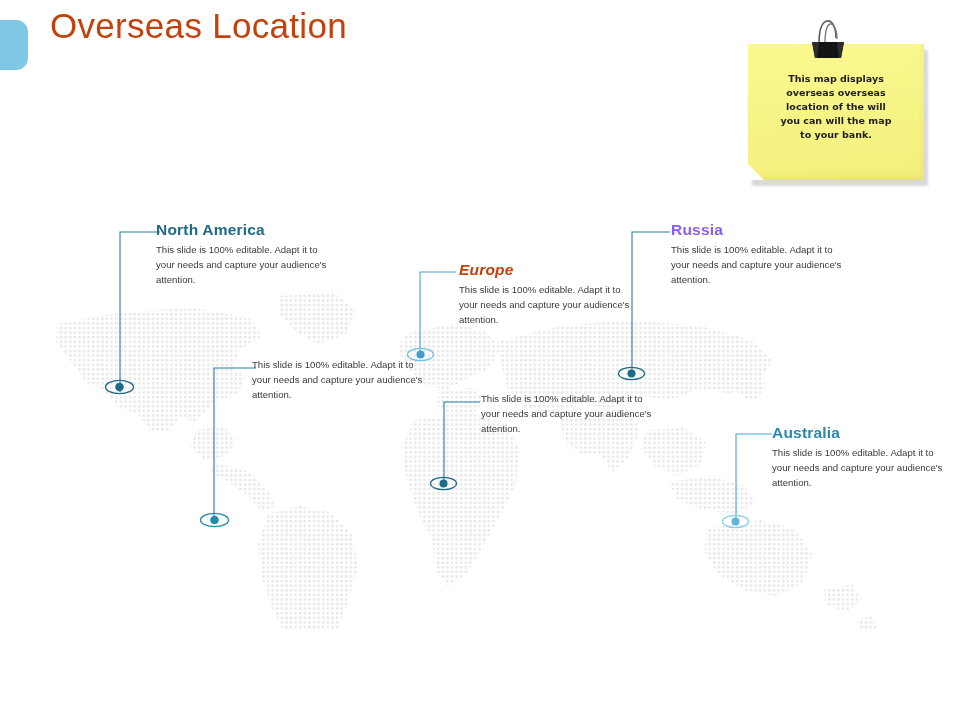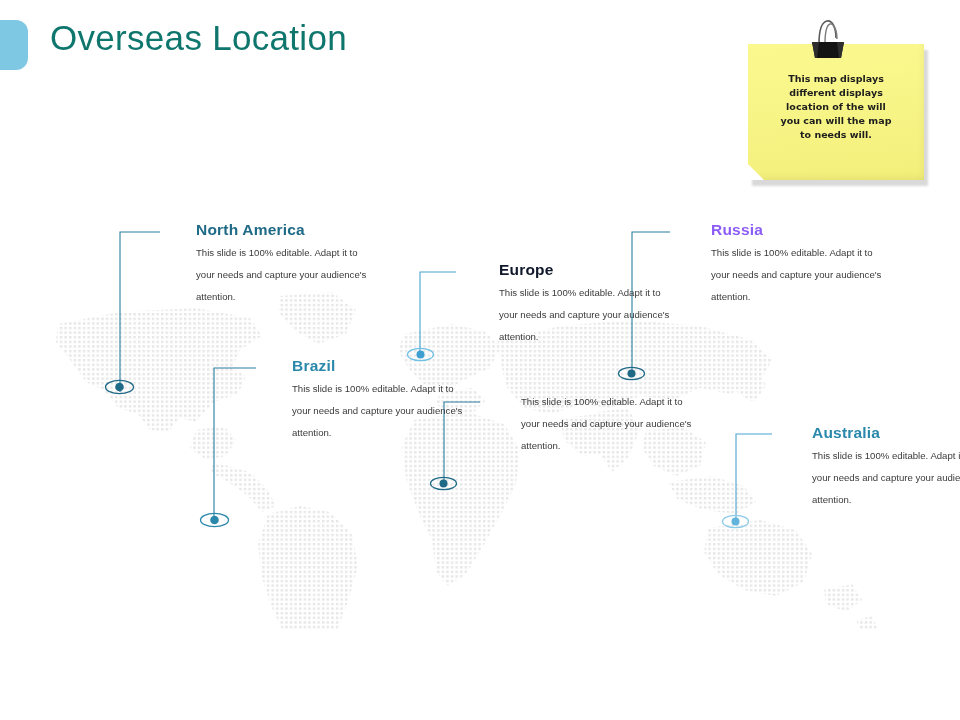--- a/index.html
+++ b/index.html
@@ -22,24 +22,24 @@
     left: -14px;
     top: 20px;
     width: 42px;
     height: 50px;
     background: #7ec8e3;
     border-radius: 12px;
   }
   #page-title {
     position: absolute;
     left: 50px;
-    top: 18px;
+    top: 6px;
     font-size: 35px;
     font-weight: 400;
-    color: #0f766e;
+    color: #c2410c;
     letter-spacing: 0.3px;
     white-space: nowrap;
   }
 
   
   #sticky-note-group {
     position: absolute;
     left: 748px;
     top: 44px;
     width: 180px;
@@ -96,31 +96,31 @@
   
   #world-map {
     position: absolute;
     left: 0;
     top: 290px;
     width: 960px;
     height: 340px;
   }
 
   
-  .callout { position: absolute; margin-left: 40px; }
+  .callout { position: absolute; }
   .callout-title {
     font-size: 15.5px;
     font-weight: bold;
     margin: 0 0 3px 0;
     white-space: nowrap;
     letter-spacing: 0.2px;
   }
   .callout-body {
     font-size: 9.6px;
-    line-height: 22px;
+    line-height: 15px;
     color: #3a3a3a;
     width: 172px;
   }
   .callout-body-wide { width: 178px; }
 
   .connector { position: absolute; }
 
   
   .map-marker { position: absolute; }
 </style>
@@ -179,24 +179,24 @@
   <rect x="0" y="0" width="960" height="340" fill="url(#dotgrid)" mask="url(#landmask)"></rect>
 </svg>
 
 <div id="sticky-note-group">
   <div id="sticky-note-shadow"></div>
   <div id="sticky-note-paper">
     <div id="sticky-note-fold"></div>
   </div>
   <div id="sticky-note-text">
     <div>This map displays</div>
-    <div>different displays</div>
+    <div>overseas overseas</div>
     <div>location of the will</div>
     <div>you can will the map</div>
-    <div>to needs will.</div>
+    <div>to your bank.</div>
   </div>
   <svg id="binder-clip" viewBox="0 0 56 44">
     <path d="M19,26 C19,12 22,4 27,3 C32,2 36,9 36,20" fill="none" stroke="#5a5a5a" stroke-width="1.6"></path>
     <path d="M25,26 C25,14 27,7 30,6 C33,5 37,11 37,21" fill="none" stroke="#7a7a7a" stroke-width="1.4"></path>
     <path d="M12,24 L44,24 L41,40 L15,40 Z" fill="#141414"></path>
     <path d="M12,24 L19,24 L17,40 L15,40 Z" fill="#2e2e2e"></path>
     <path d="M37,24 L44,24 L41,40 L39,40 Z" fill="#2e2e2e"></path>
   </svg>
 </div>
 
@@ -253,31 +253,30 @@
   <ellipse cx="15.5" cy="9.5" rx="13" ry="6.2" fill="none" stroke="#8ccbe8" stroke-width="1.2"></ellipse>
   <circle cx="15.5" cy="9.5" r="4" fill="#62b4dc"></circle>
 </svg>
 
 <div class="callout" style="left:156px; top:221px;">
   <div class="callout-title" style="color:#1f6a86;">North America</div>
   <div class="callout-body">This slide is 100% editable. Adapt it to your needs and capture your audience's attention.</div>
 </div>
 
 <div class="callout" style="left:459px; top:261px;">
-  <div class="callout-title" style="color:#0f172a;">Europe</div>
+  <div class="callout-title" style="color:#c2410c;font-style:italic;">Europe</div>
   <div class="callout-body">This slide is 100% editable. Adapt it to your needs and capture your audience's attention.</div>
 </div>
 
 <div class="callout" style="left:671px; top:221px;">
   <div class="callout-title" style="color:#8b5cf6;">Russia</div>
   <div class="callout-body">This slide is 100% editable. Adapt it to your needs and capture your audience's attention.</div>
 </div>
 
 <div class="callout" style="left:252px; top:357px;">
-  <div class="callout-title" style="color:#2a88ab;">Brazil</div>
   <div class="callout-body">This slide is 100% editable. Adapt it to your needs and capture your audience's attention.</div>
 </div>
 
 <div class="callout" style="left:481px; top:391px;">
   <div class="callout-body">This slide is 100% editable. Adapt it to your needs and capture your audience's attention.</div>
 </div>
 
 <div class="callout" style="left:772px; top:424px;">
   <div class="callout-title" style="color:#2a88ab;">Australia</div>
   <div class="callout-body callout-body-wide">This slide is 100% editable. Adapt it to your needs and capture your audience's attention.</div>

